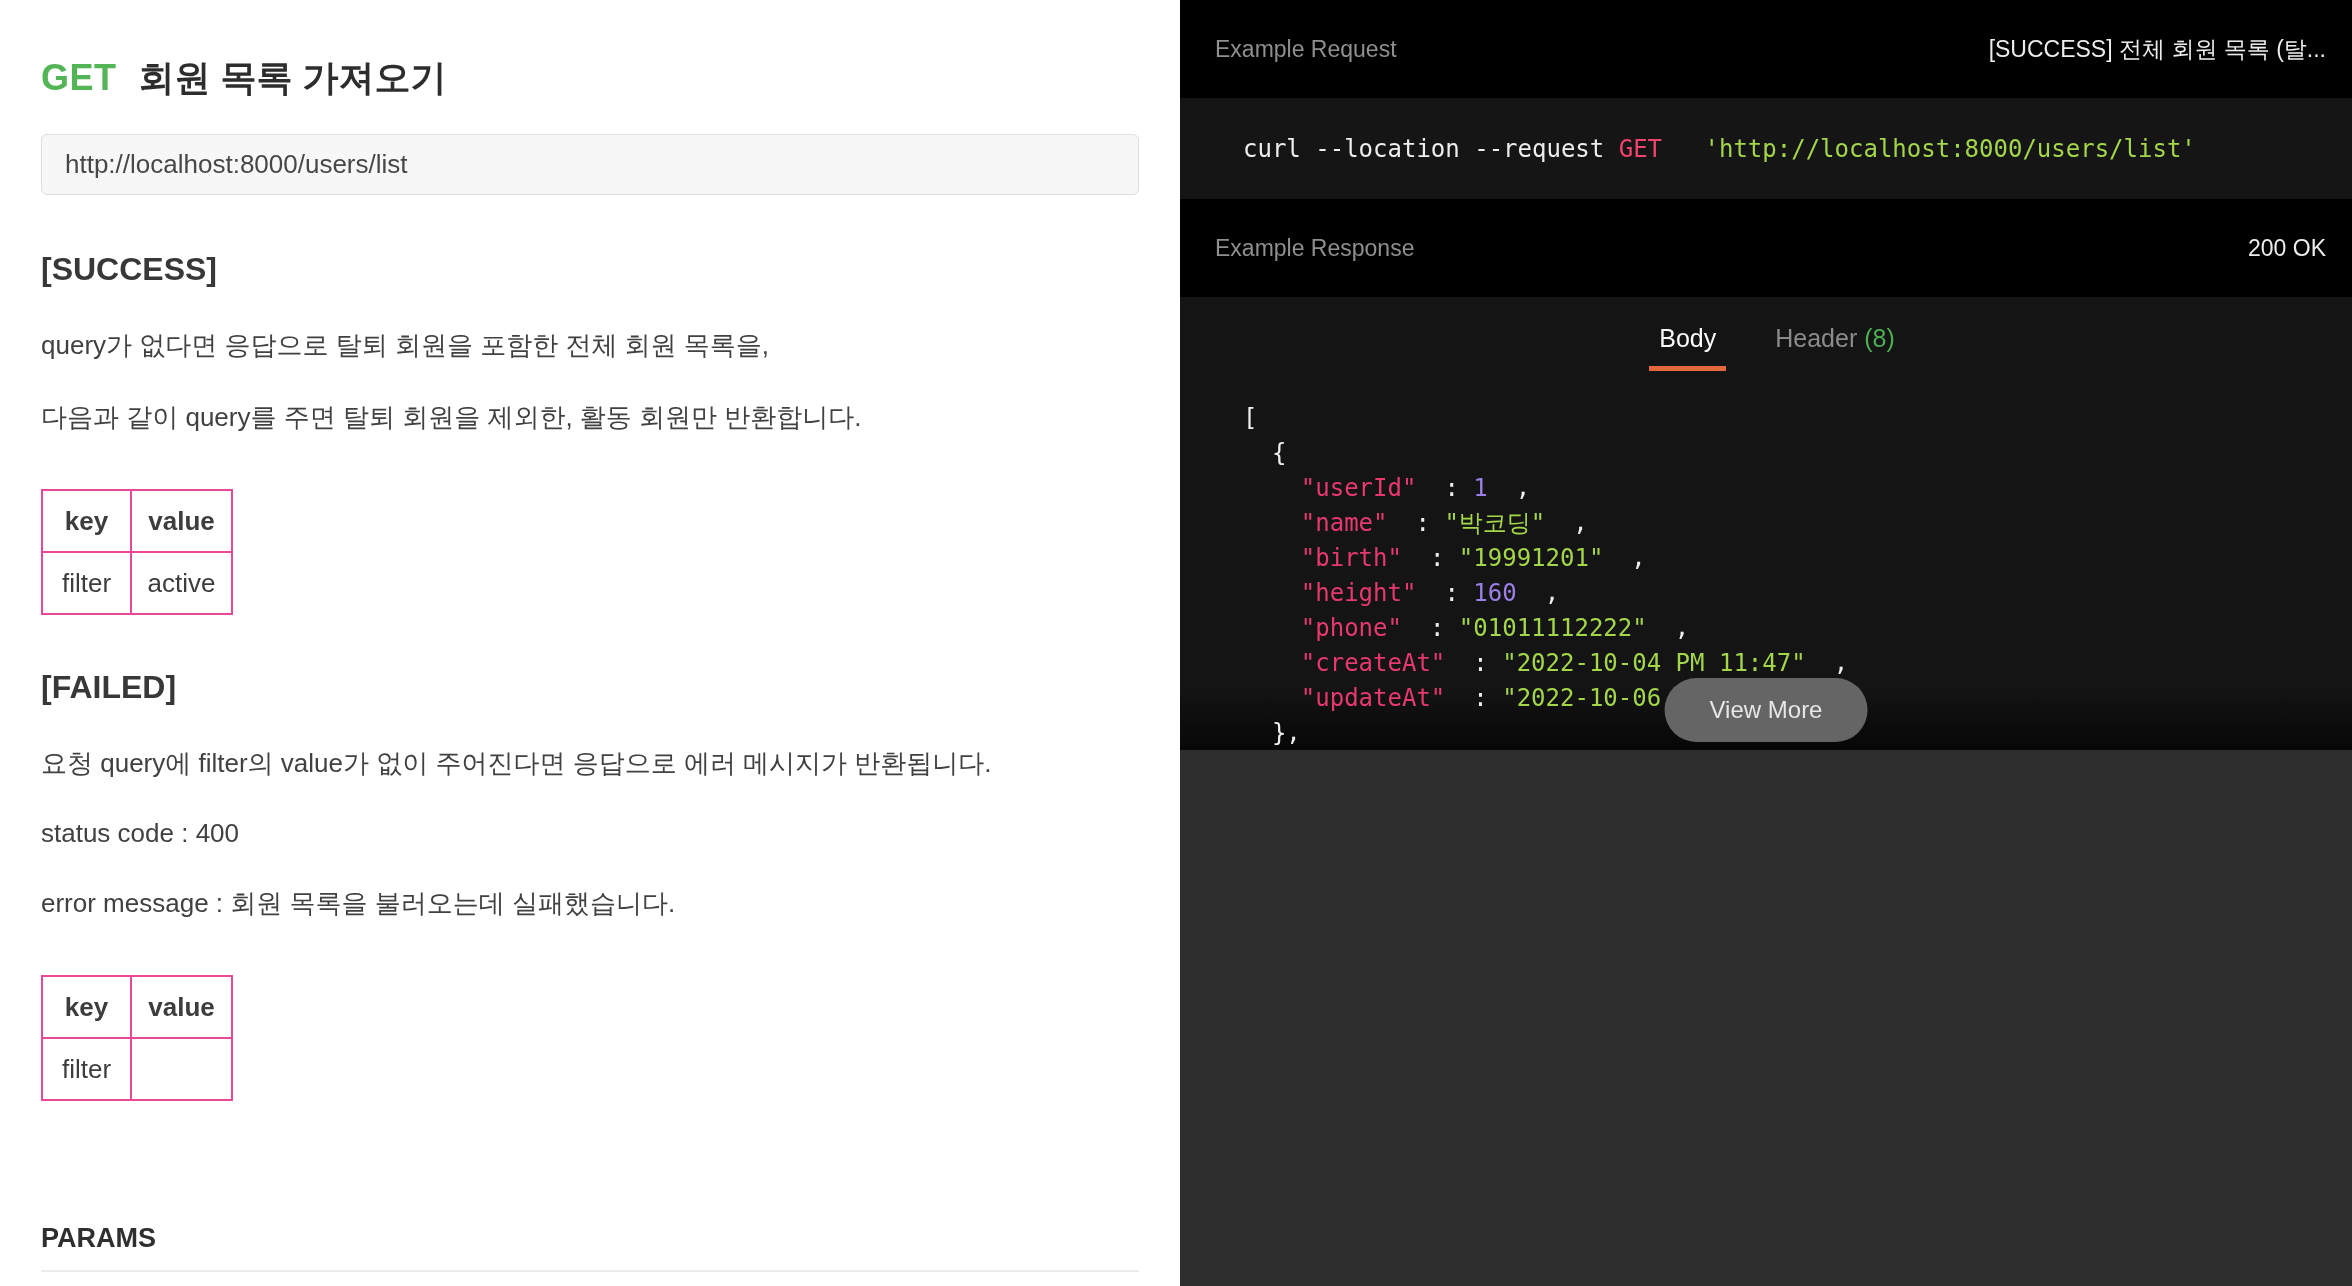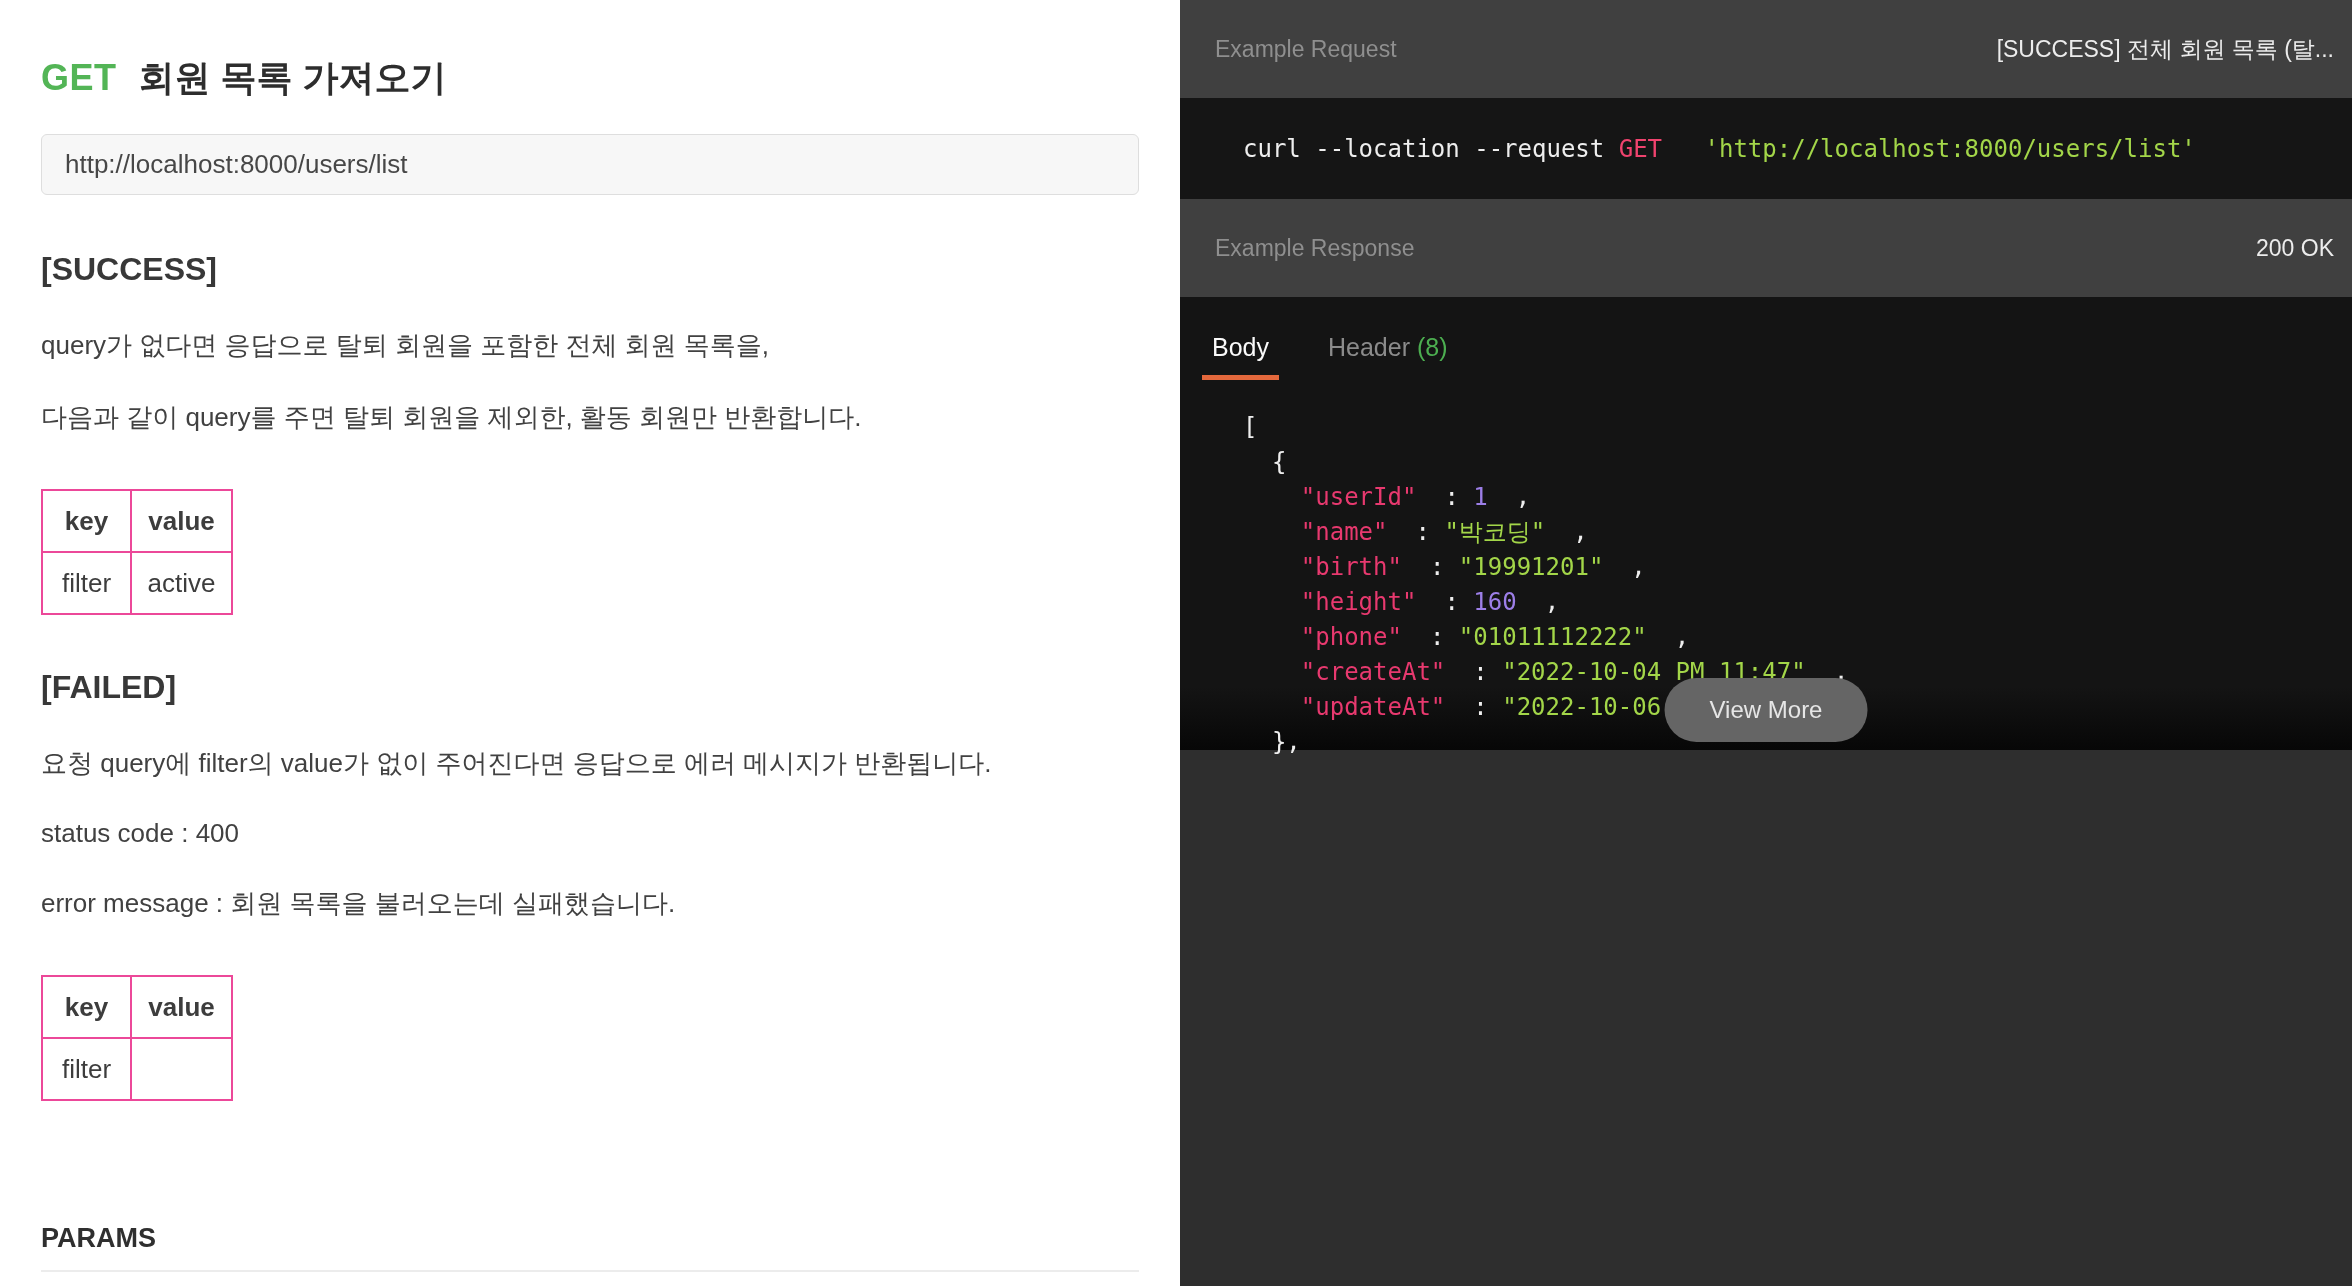--- a/index.html
+++ b/index.html
@@ -32,35 +32,35 @@
   }
   .doc-table th{font-weight:700;width:89px;}
   .doc-table th+th{width:101px;}
   .params-heading{
     margin-top:122px;font-size:27px;font-weight:700;color:#2f2f2f;
     padding-bottom:16px;border-bottom:2px solid #ececec;width:1098px;box-sizing:border-box;
   }
   
   .right-panel{flex:1;height:1286px;background:#141414;display:flex;flex-direction:column;}
   .bar{
-    height:98px;min-height:98px;background:#404040;display:flex;align-items:center;
-    justify-content:space-between;padding:0 18px 0 35px;box-sizing:border-box;
+    height:98px;min-height:98px;background:#000000;display:flex;align-items:center;
+    justify-content:space-between;padding:0 26px 0 35px;box-sizing:border-box;
   }
   .bar-label{font-size:23px;color:#8f8f8f;}
   .bar-right{font-size:23px;color:#ececec;white-space:nowrap;}
   .curl-block{
     height:101px;min-height:101px;background:#151515;display:flex;align-items:center;
     padding-left:35px;box-sizing:border-box;
     font-family:"DejaVu Sans Mono","Liberation Mono",monospace;font-size:24px;white-space:pre;
   }
   .code-zone{
     position:relative;height:453px;min-height:453px;box-sizing:border-box;
     background:linear-gradient(180deg,#141414 0%,#141414 86%,#070707 100%);
   }
-  .tabs-row{padding:36px 0 0 22px;display:flex;align-items:flex-end;}
+  .tabs-row{padding:27px 0 0 22px;display:flex;align-items:flex-end;justify-content:center;}
   .tab{font-size:25px;box-sizing:border-box;cursor:default;}
   .tab-body{color:#fafafa;padding:0 10px 13px 10px;border-bottom:5px solid var(--c-orange);}
   .tab-header{color:#8b8b8b;margin-left:39px;padding:0 10px 18px 10px;}
   .tab-header .hdr-count{color:var(--c-count);}
   .response-pre{
     margin:0;padding:30px 0 0 35px;
     font-family:"DejaVu Sans Mono","Liberation Mono",monospace;
     font-size:24px;line-height:35px;white-space:pre;
   }
   .code-line{height:35px;}

